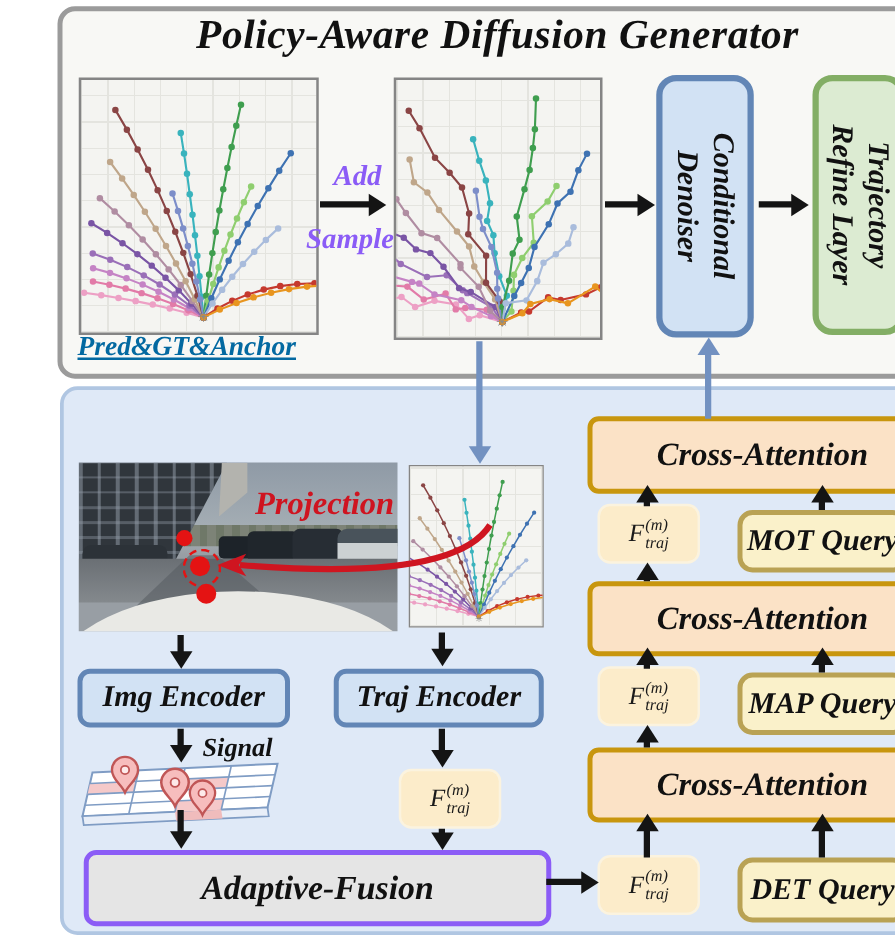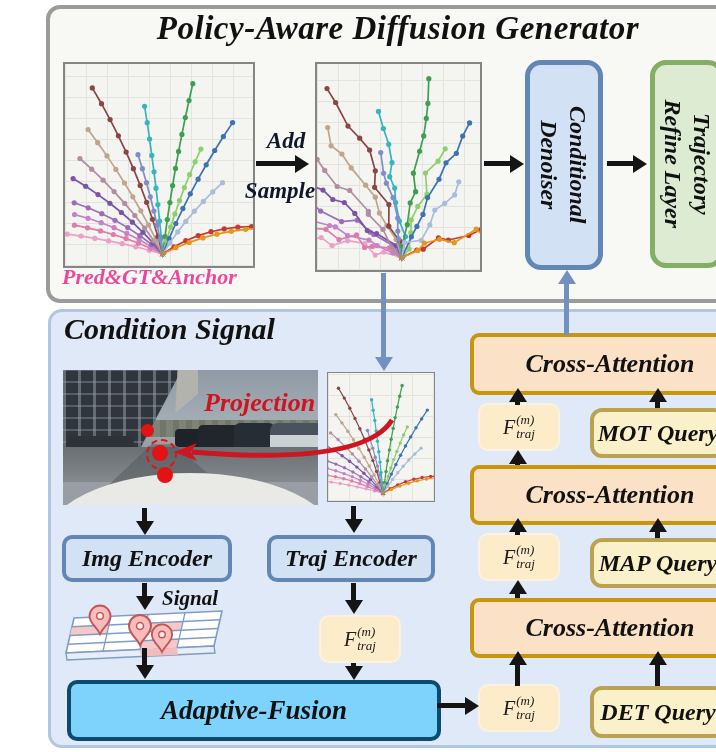--- a/index.html
+++ b/index.html
@@ -4,46 +4,46 @@
 <style>
   html,body{margin:0;padding:0;background:#ffffff;}
   #figure{position:relative;width:716px;height:752px;background:#ffffff;font-family:"Liberation Serif",serif;overflow:hidden;margin-left:40px;}
 
   
   .topbox{position:absolute;left:6px;top:5px;width:694px;height:290px;background:#f8f8f5;border:4px solid #9b9b9b;border-radius:14px;}
   .condbox{position:absolute;left:8px;top:309px;width:694px;height:433px;background:#dfe9f7;border:3px solid #b0c6e2;border-radius:14px;}
 
   .title{position:absolute;left:0;top:10px;width:716px;text-align:center;font:bold italic 33px "Liberation Serif",serif;color:#111;letter-spacing:.5px;}
   .condtitle{position:absolute;left:24px;top:312px;font:bold italic 30px "Liberation Serif",serif;color:#111;}
-  .caption{position:absolute;left:22px;top:264px;font:bold italic 22px "Liberation Serif",serif;color:#ec4899;}
+  .caption{position:absolute;left:22px;top:264px;font:bold italic 22px "Liberation Serif",serif;color:#0369a1;text-decoration:underline;}
 
   
   .plot{position:absolute;border:2px solid #858585;background:
       repeating-linear-gradient(0deg,#e4e4df 0 1px,transparent 1px 21px),
       repeating-linear-gradient(90deg,#e4e4df 0 1px,transparent 1px 21px),#f4f4f1;}
   #plot1{left:23px;top:62px;width:188px;height:202px;}
   #plot2{left:275px;top:62px;width:163px;height:206px;}
   #plot3{left:287px;top:372px;width:106px;height:128px;border-width:1.5px;}
 
   
   .bluebox{position:absolute;background:#d2e2f4;border:4px solid #6286b6;border-radius:10px;display:flex;align-items:center;justify-content:center;font:bold italic 24px "Liberation Serif",serif;color:#111;}
   .vbox{position:absolute;display:flex;align-items:center;justify-content:center;border-radius:16px;}
   .vbox .inner{transform:rotate(90deg);white-space:nowrap;text-align:center;font:bold italic 24px "Liberation Serif",serif;line-height:1.2;color:#111;}
   .cdbox{background:#d2e2f4;border:5px solid #6286b6;}
   .trbox{background:#dcebd2;border:5px solid #83ae65;}
   .cabox{position:absolute;left:430px;width:248px;height:54px;background:#fbe2c6;border:4px solid #c8960e;border-radius:9px;display:flex;align-items:center;justify-content:center;font:bold italic 26px "Liberation Serif",serif;color:#111;padding-left:12px;}
   .qbox{position:absolute;left:550px;width:128px;height:42px;background:#faf1ca;border:4px solid #b9a254;border-radius:12px;display:flex;align-items:center;justify-content:center;font:bold italic 24px "Liberation Serif",serif;color:#111;}
   .fbox{position:absolute;width:78px;height:44px;background:#fcecca;border-radius:8px;display:flex;align-items:center;justify-content:center;box-shadow:0 0 0 2px #fbf3df;}
-  .afbox{position:absolute;left:27px;top:680px;width:366px;height:53px;background:#7dd3fc;border:4px solid #0c4a6e;border-radius:10px;display:flex;align-items:center;justify-content:center;font:bold italic 27px "Liberation Serif",serif;color:#111;}
+  .afbox{position:absolute;left:27px;top:680px;width:366px;height:53px;background:#e5e5e5;border:4px solid #8b5cf6;border-radius:10px;display:flex;align-items:center;justify-content:center;font:bold italic 27px "Liberation Serif",serif;color:#111;}
 
   .fm{font:italic 20px "Liberation Serif",serif;color:#1a1a1a;display:inline-flex;align-items:center;}
   .fm .ss{display:inline-flex;flex-direction:column;align-items:flex-start;font-size:13px;line-height:1.05;margin-left:1px;}
 
   
-  .addlbl{position:absolute;font:bold italic 23px "Liberation Serif",serif;color:#0f172a;}
+  .addlbl{position:absolute;font:bold italic 23px "Liberation Serif",serif;color:#8b5cf6;}
   .samplelbl{position:absolute;left:122px;top:586px;font:bold italic 21px "Liberation Serif",serif;color:#111;}
   .projlbl{position:absolute;left:164px;top:388px;font:bold italic 26px "Liberation Serif",serif;color:#cf1420;z-index:8;}
 
   
   .ar{position:absolute;background:#141414;z-index:6;}
   .ar.v{width:5px;}
   .ar.h{height:5px;}
   .ar.up::after{content:"";position:absolute;top:-13px;left:50%;transform:translateX(-50%);border-left:9px solid transparent;border-right:9px solid transparent;border-bottom:14px solid #141414;}
   .ar.down::after{content:"";position:absolute;bottom:-13px;left:50%;transform:translateX(-50%);border-left:9px solid transparent;border-right:9px solid transparent;border-top:14px solid #141414;}
   .ar.right::after{content:"";position:absolute;right:-13px;top:50%;transform:translateY(-50%);border-top:9px solid transparent;border-bottom:9px solid transparent;border-left:14px solid #141414;}
@@ -431,21 +431,20 @@
     <div class="inner">
       <div>Trajectory</div>
       <div>Refine Layer</div>
     </div>
   </div>
 
   <div class="ar v up blue" style="left:524px;top:283px;height:52px;"></div>
   <div class="ar v down blue" style="left:341px;top:273px;height:85px;"></div>
 
   <div class="condbox"></div>
-  <div class="condtitle">Condition Signal</div>
 
   <div class="cam">
     <div class="farstrip"></div>
     <div class="bldg"></div>
     <div class="bldg2"></div>
     <div class="shadecar"></div>
     <div class="car1"></div>
     <div class="car2"></div>
     <div class="car3"></div>
     <div class="carw"></div>

